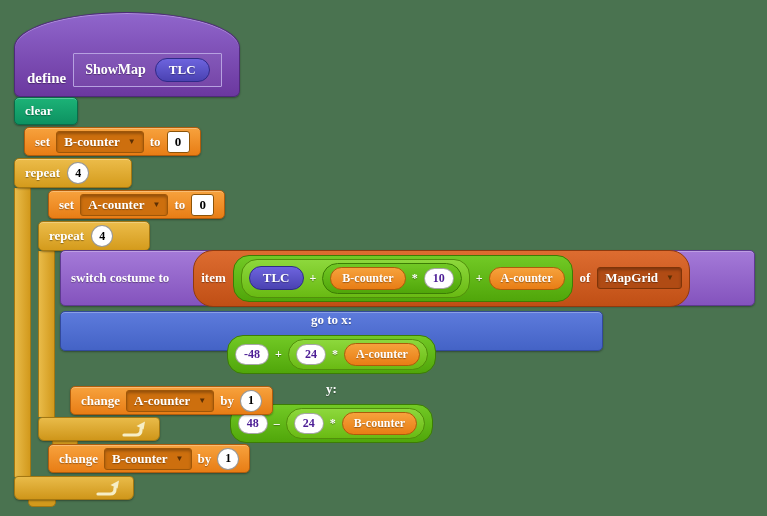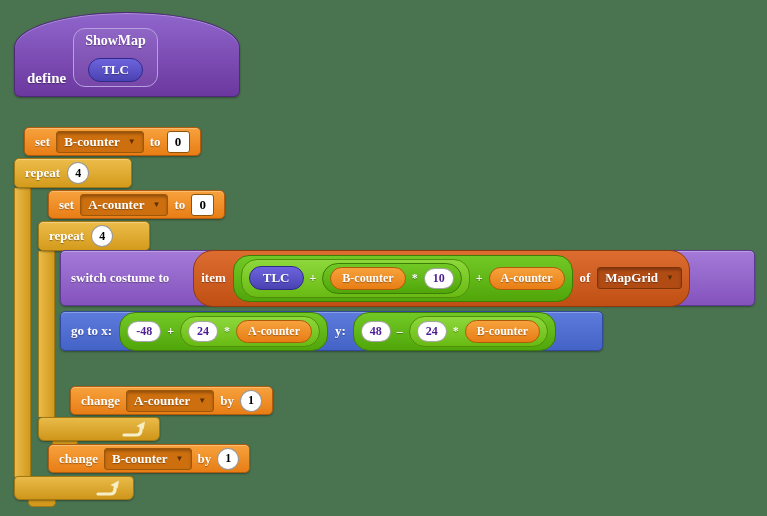--- a/index.html
+++ b/index.html
@@ -6,29 +6,29 @@
   #canvas{position:relative;width:767px;height:516px;background:#4A7350;
           font-family:"Liberation Sans",sans-serif;overflow:hidden;}
   .blk{position:absolute;display:flex;align-items:center;gap:7px;padding:0 10px;
        border-radius:5px;color:#fff;font-weight:bold;font-size:13px;
        text-shadow:0 1px 1px rgba(0,0,0,.35);box-sizing:border-box;
        box-shadow:inset 0 1px 0 rgba(255,255,255,.28), 0 1px 2px rgba(0,0,0,.35);font-family:Liberation Serif, serif;}
   .lbl{white-space:nowrap;}
   
   .cat-define{background:linear-gradient(180deg,#9066cc,#6b389f);border:1px solid #4e2a79;}
   .cat-looks{background:linear-gradient(180deg,#a47ad8,#8453bd);border:1px solid #5e3a90;gap:24px;}
-  .cat-motion{background:linear-gradient(180deg,#5d7bdc,#4463c6);border:1px solid #32499c;}
+  .cat-motion{background:linear-gradient(180deg,#5d7bdc,#4463c6);border:1px solid #32499c;flex-direction:column;}
   .cat-pen{background:linear-gradient(180deg,#1cb377,#0d9161);border:1px solid #0a6b48;}
   .cat-vars{background:linear-gradient(180deg,#f7a23d,#e87d15);border:1px solid #b05c0c;margin-left:10px;}
   .cat-control{background:linear-gradient(180deg,#ecbc4a,#d49b1c);border:1px solid #a37712;}
   
   .hat{border-radius:115px 115px 6px 6px / 36px 36px 6px 6px;align-items:flex-end;
        padding:0 12px 9px 12px;font-size:15px;}
   .proto{display:inline-flex;align-items:center;gap:9px;border:1px solid #B6A1E0;
-         border-radius:12px;padding:4px 11px;background:rgba(255,255,255,.05);font-size:14px;flex-direction:column;}
+         border-radius:1px;padding:4px 11px;background:rgba(255,255,255,.05);font-size:14px;}
   .param-pill{display:inline-flex;align-items:center;background:linear-gradient(180deg,#6d64de,#4a42b2);
          border:1px solid #2f2a88;border-radius:14px;padding:3px 13px;font-size:13px;}
   
   .pill{display:inline-flex;align-items:center;gap:6px;border-radius:16px;white-space:nowrap;}
   .op{background:linear-gradient(180deg,#72c925,#50a60a);border:1px solid #3c7d05;padding:3px 7px;}
   .op.light{background:linear-gradient(180deg,#8dd83c,#69ba13);border:1px solid #518f0b;}
   .varp{background:linear-gradient(180deg,#f6a23c,#e87d15);border:1px solid #ad5b0b;padding:3px 11px;font-size:12px;}
   .listp{background:linear-gradient(180deg,#dd6c30,#c04f15);border:1px solid #8f3a0e;
          border-radius:20px;padding:4px 7px;display:inline-flex;align-items:center;gap:7px;}
   .opsym{font-size:12px;}
@@ -67,20 +67,23 @@
   <div class="nub" style="left:28px;top:499px;width:28px;height:8px;"></div>
 
   <div class="blk cat-define hat" style="left:14px;top:12px;width:226px;height:85px;">
     <span class="lbl">define</span>
     <span class="proto">
       <span class="lbl">ShowMap</span>
       <span class="param-pill">TLC</span>
     </span>
   </div>
 
+  <div class="blk cat-pen" style="left:14px;top:97px;width:64px;height:28px;">
+    <span class="lbl">clear</span>
+  </div>
 
   <div class="blk cat-vars" style="left:14px;top:127px;height:29px;gap:6px;">
     <span class="lbl">set</span>
     <span class="dropdown">
       <span class="lbl">B-counter</span>
       <span class="dd-arrow">▼</span>
     </span>
     <span class="lbl">to</span>
     <span class="input-box">0</span>
   </div>

